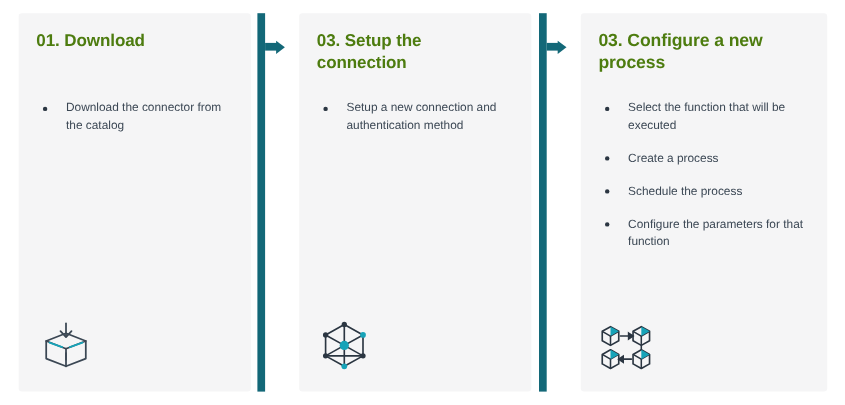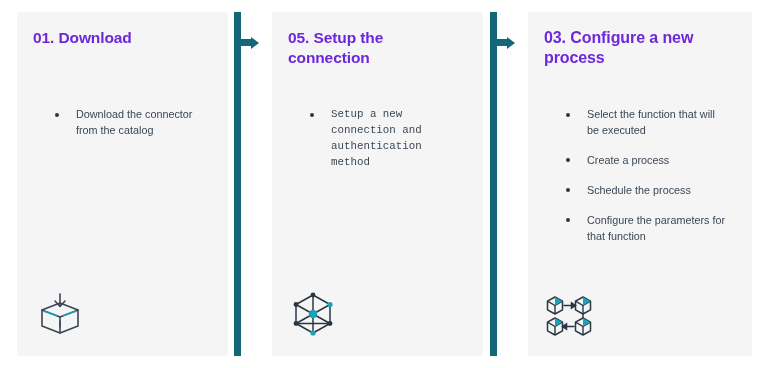--- a/index.html
+++ b/index.html
@@ -37,35 +37,35 @@
 
   .card-title {
     position: absolute;
     left: 16px;
     top: 16px;
     right: 14px;
     margin: 0;
     font-size: 15.5px;
     font-weight: bold;
     line-height: 1.28;
-    color: #6d28d9;
+    color: #4d7c0f;
     letter-spacing: -0.1px;
   }
   .card-3 .card-title { font-size: 16px; }
 
   .bullets {
     position: absolute;
     left: 16px;
     right: 10px;
-    margin: 16px;
+    margin: 0;
     padding: 0;
     list-style: none;
   }
   .card-1 .bullets { top: 79px; }
-  .card-2 .bullets { top: 79px; font-family: Liberation Mono, monospace; }
+  .card-2 .bullets { top: 79px; }
   .card-3 .bullets { top: 79px; }
 
   .bullets li {
     position: relative;
     padding-left: 27px;
     margin: 0 0 14px 0;
     font-size: 10.8px;
     line-height: 1.48;
     color: #3b4754;
   }
@@ -161,21 +161,21 @@
     </div>
   </div>
 
   <div class="connector connector-1">
     <span class="stem"></span>
     <span class="shaft"></span>
     <span class="head"></span>
   </div>
 
   <div class="card card-2">
-    <h2 class="card-title">05. Setup the connection</h2>
+    <h2 class="card-title">03. Setup the connection</h2>
 
     <ul class="bullets">
       <li>
         <span class="dot"></span>
         <span>Setup a new connection and authentication method</span>
       </li>
     </ul>
 
     <div class="icon icon-network">
       <svg viewBox="0 0 48 48" xmlns="http://www.w3.org/2000/svg">

